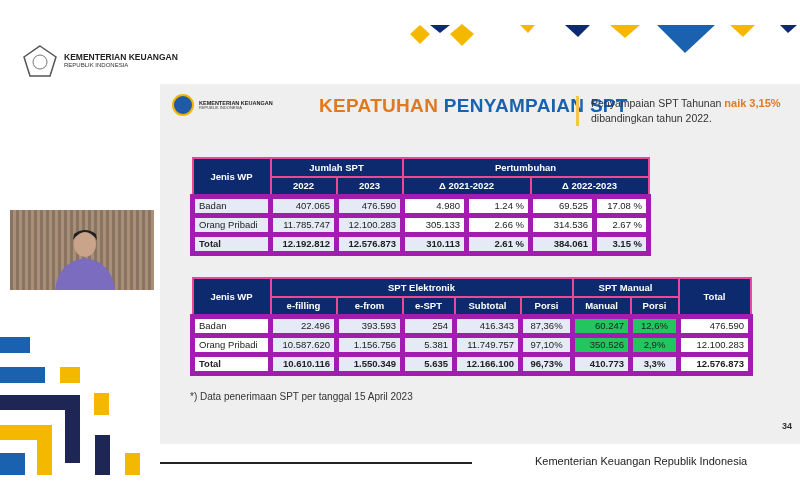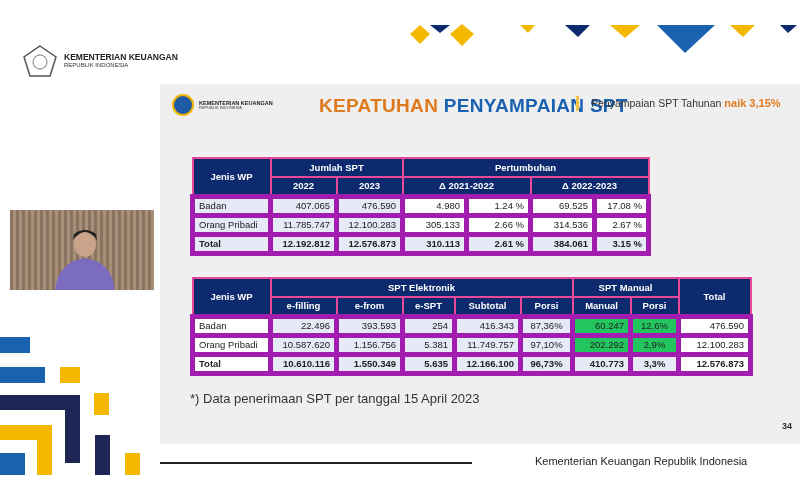--- a/index.html
+++ b/index.html
@@ -22,21 +22,21 @@
   .callout .hl { color: #e07a1f; font-weight: bold; font-size: 11px; margin-top: 44px; }
   table { position: absolute; border-collapse: collapse; font-size: 9.5px; }
   th { background: #0d2a6e; color: #fff; font-weight: bold; border: 2px solid #ec4899; height: 19px; }
   td { border: 5px solid #a21caf; height: 19px; padding: 0 4px; text-align: right; color: #222; background: #fff; }
   td.lbl { text-align: left; }
   tr.total td { font-weight: bold; background: #e6eaf6; }
   td.light { background: #e6eaf6; }
   td.peach { background: #22c55e; }
   .t1 { left: 30px; top: 73px; }
   .t2 { left: 30px; top: 193px; }
-  .footnote { position: absolute; left: 30px; top: 307px; font-size: 13px; color: #333; }
+  .footnote { position: absolute; left: 30px; top: 307px; font-size: 10px; color: #333; }
   .pagenum { position: absolute; right: 8px; top: 337px; font-size: 9px; font-weight: bold; color: #333; }
   .footer-line { position: absolute; left: 160px; top: 462px; width: 312px; height: 2px; background: #222; }
   .footer-text { position: absolute; left: 535px; top: 455px; font-size: 11px; color: #222; }
   .video { position: absolute; left: 10px; top: 210px; width: 144px; height: 80px; background: repeating-linear-gradient(90deg,#8a7360 0 3px,#a88f78 3px 6px); overflow: hidden; }
   .person { position: absolute; left: 40px; top: 12px; width: 70px; height: 68px; }
 </style>
 </head>
 <body>
 
 <div class="top-logo">
@@ -90,20 +90,21 @@
       <div class="b">REPUBLIK INDONESIA</div>
     </div>
   </div>
 
   <div class="title">
     <div><span class="o">KEPATUHAN </span><span class="b">PENYAMPAIAN SPT</span></div>
   </div>
 
   <div class="callout">
     <div><span>Penyampaian SPT Tahunan </span><span class="hl">naik 3,15%</span></div>
+    <div>dibandingkan tahun 2022.</div>
   </div>
 
   <table class="t1">
     <tbody>
         <tr>
       <th rowspan="2" style="width:78px">Jenis WP</th>
       <th colspan="2">Jumlah SPT</th>
       <th colspan="4">Pertumbuhan</th>
     </tr>
     <tr>
@@ -170,21 +171,21 @@
       <td class="peach" style="text-align:center">12,6%</td>
       <td>476.590</td>
     </tr>
     <tr>
       <td class="lbl">Orang Pribadi</td>
       <td class="light">10.587.620</td>
       <td class="light">1.156.756</td>
       <td class="light">5.381</td>
       <td class="light">11.749.757</td>
       <td class="light" style="text-align:center">97,10%</td>
-      <td class="peach">202.292</td>
+      <td class="peach">350.526</td>
       <td class="peach" style="text-align:center">2,9%</td>
       <td>12.100.283</td>
     </tr>
     <tr class="total">
       <td class="lbl" style="background:#fff">Total</td>
       <td>10.610.116</td>
       <td>1.550.349</td>
       <td>5.635</td>
       <td>12.166.100</td>
       <td style="text-align:center">96,73%</td>

